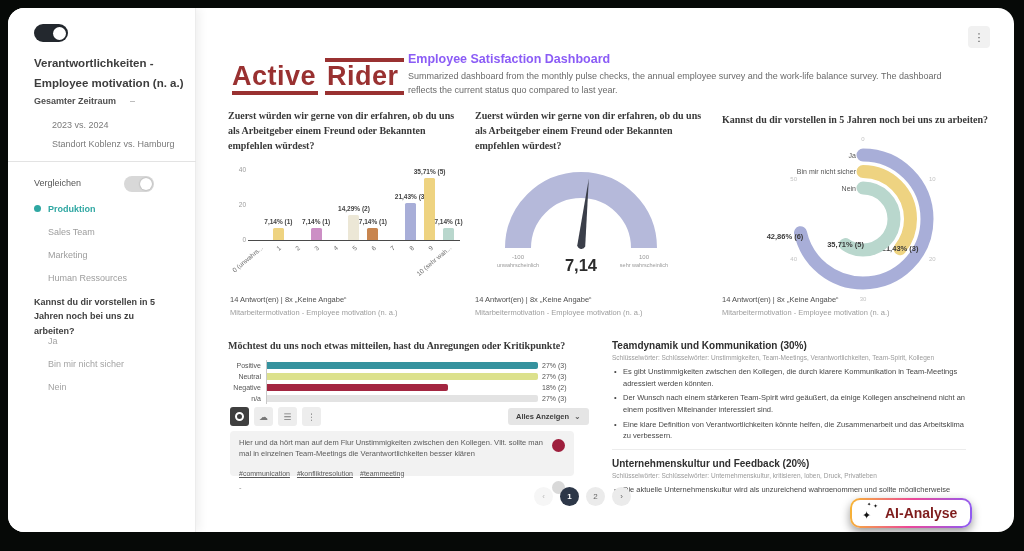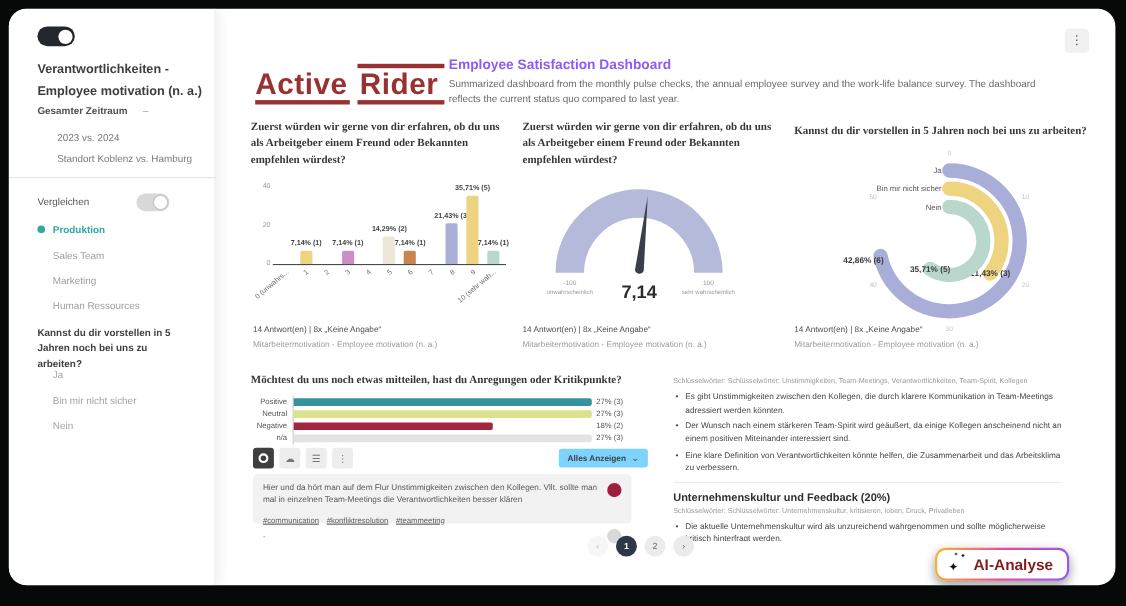--- a/index.html
+++ b/index.html
@@ -68,21 +68,21 @@
   .hlab { width:36px; text-align:right; font-size:7px; color:#555; padding-right:5px; flex:none; }
   .htrack { position:relative; width:272px; flex:none; border-left:1px solid #c9c9c9; padding:2px 0; }
   .hbarfill { height:7px; border-radius:0 2px 2px 0; }
   .hval { font-size:7px; color:#555; margin-left:4px; white-space:nowrap; }
 
   
   .tb { position:absolute; left:222px; top:399px; display:flex; gap:5px; }
   .tbb { width:19px; height:19px; border:none; border-radius:3px; background:#ededed; color:#777; font-size:9px; display:flex; align-items:center; justify-content:center; cursor:pointer; }
   .tbb.active { background:#3f3f3f; color:#fff; }
   .donut-ico { width:9px; height:9px; border:2.5px solid #fff; border-radius:50%; display:inline-block; }
-  .dd { position:absolute; left:500px; top:400px; height:17px; padding:0 8px; background:#7dd3fc; border-radius:3px; display:flex; align-items:center; gap:5px; font-size:7.5px; font-weight:600; color:#3e3e3e; cursor:pointer; }
+  .dd { position:absolute; left:500px; top:400px; height:17px; padding:0 8px; background:#e5e5e5; border-radius:3px; display:flex; align-items:center; gap:5px; font-size:7.5px; font-weight:600; color:#3e3e3e; cursor:pointer; }
   .dd .chev { font-size:8px; color:#555; }
 
   
   .comment { position:absolute; left:222px; top:423px; width:344px; height:45px; background:#f2f2f2; border-radius:4px; padding:6px 28px 5px 9px; cursor:pointer; }
   .c-text { font-size:7.5px; color:#5a5a5a; line-height:1.5; }
   .c-tags { margin-top:2px; }
   .c-tag { font-size:7px; color:#5a5a5a; text-decoration:underline; margin-right:7px; cursor:pointer; }
   .c-dot { position:absolute; right:9px; top:8px; width:13px; height:13px; border-radius:50%; }
   .comment2 { position:absolute; left:222px; top:471px; width:344px; height:18px; padding:3px 28px 0 9px; cursor:pointer; }
   .comment2 .c-text { color:#8a8a8a; }
@@ -315,20 +315,21 @@
     <div class="c-tags"><span class="c-tag">#communication</span><span class="c-tag">#konfliktresolution</span><span class="c-tag">#teammeeting</span></div>
     <span class="c-dot" id="dot0" style="background: rgb(158, 31, 61);"></span>
   </div>
   <div class="comment2">
     <div class="c-text">-</div>
     <span class="c-dot" id="dot1" style="background: rgb(217, 217, 217);"></span>
   </div>
 
   <div class="insights">
     <section>
+      <h3 class="ins-title">Teamdynamik und Kommunikation (30%)</h3>
       <div class="ins-kw">Schlüsselwörter: Schlüsselwörter: Unstimmigkeiten, Team-Meetings, Verantwortlichkeiten, Team-Spirit, Kollegen</div>
       <ul>
           <li>Es gibt Unstimmigkeiten zwischen den Kollegen, die durch klarere Kommunikation in Team-Meetings adressiert werden könnten.</li>
           <li>Der Wunsch nach einem stärkeren Team-Spirit wird geäußert, da einige Kollegen anscheinend nicht an einem positiven Miteinander interessiert sind.</li>
           <li>Eine klare Definition von Verantwortlichkeiten könnte helfen, die Zusammenarbeit und das Arbeitsklima zu verbessern.</li>
         </ul>
     </section>
     <div class="ins-div"></div>
     <section>
       <h3 class="ins-title">Unternehmenskultur und Feedback (20%)</h3>

